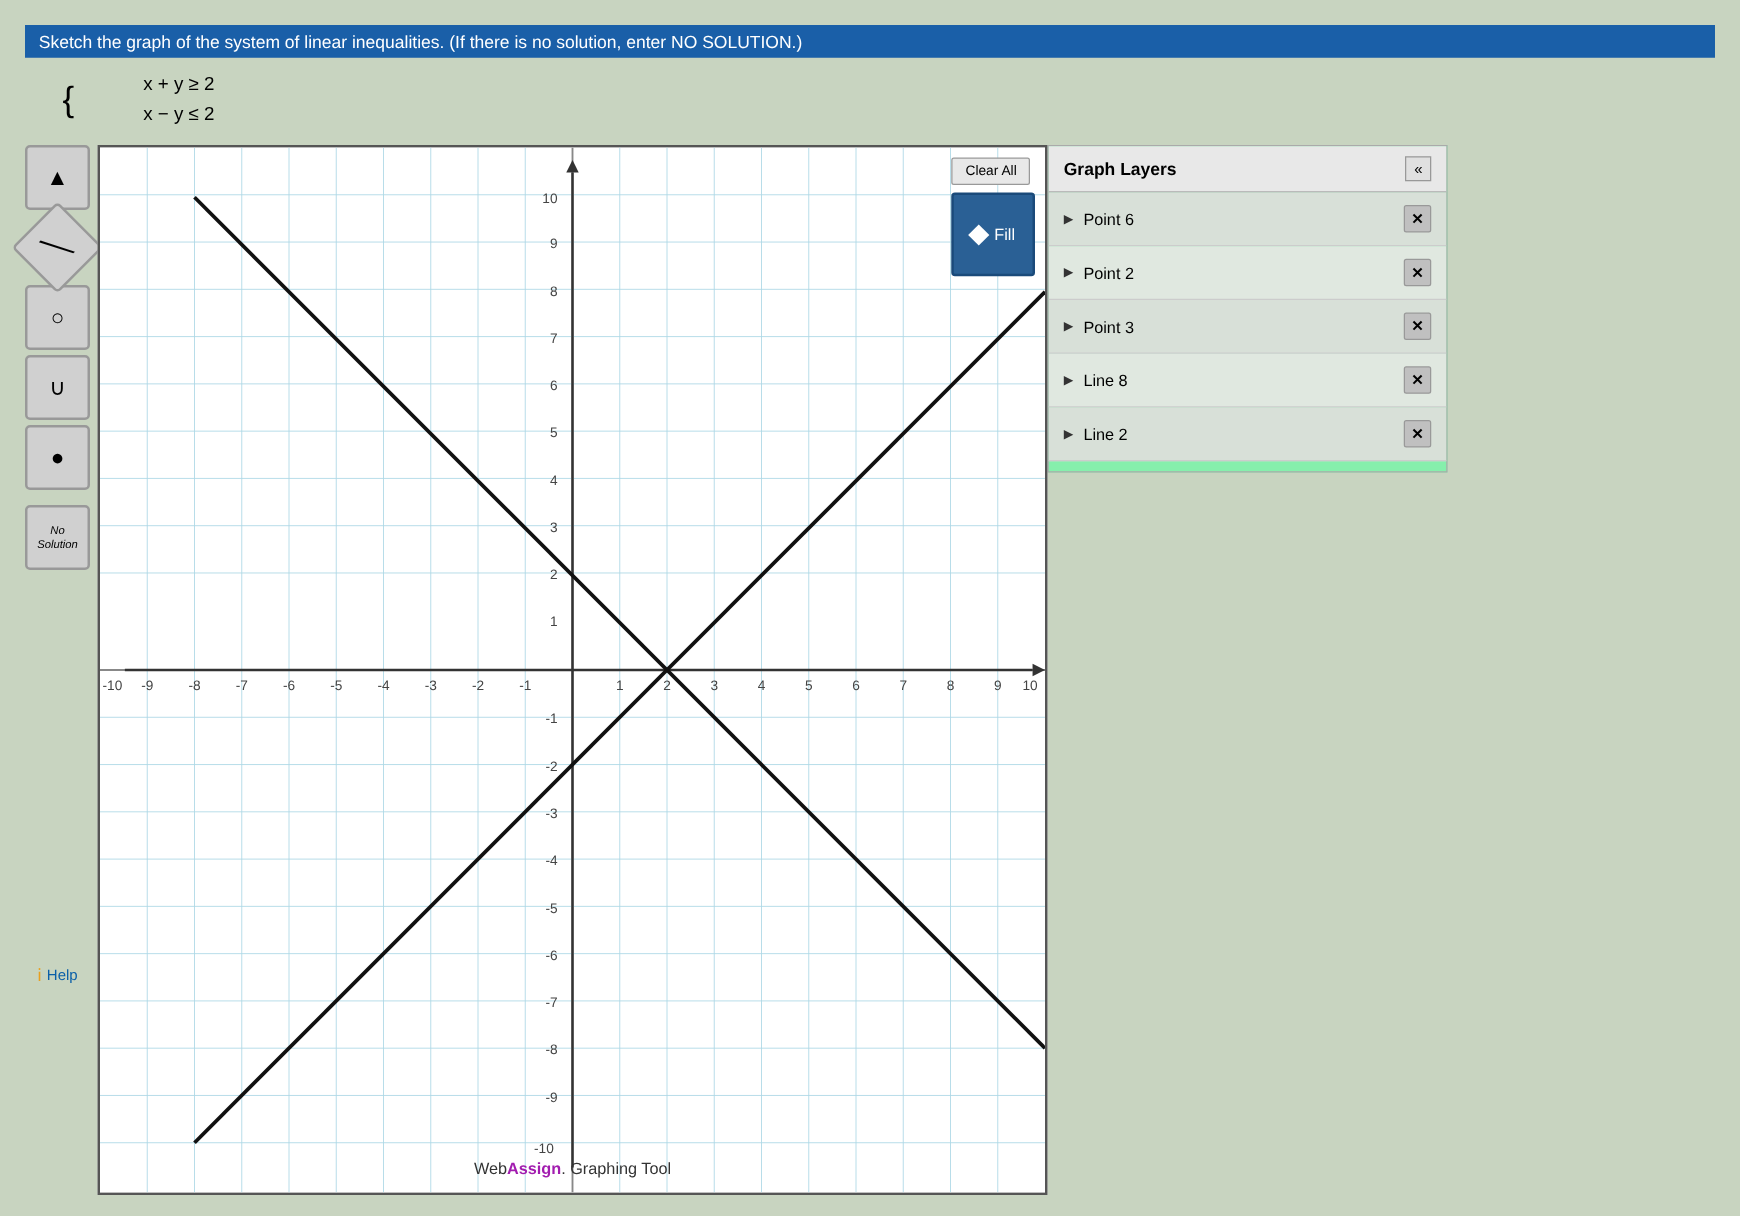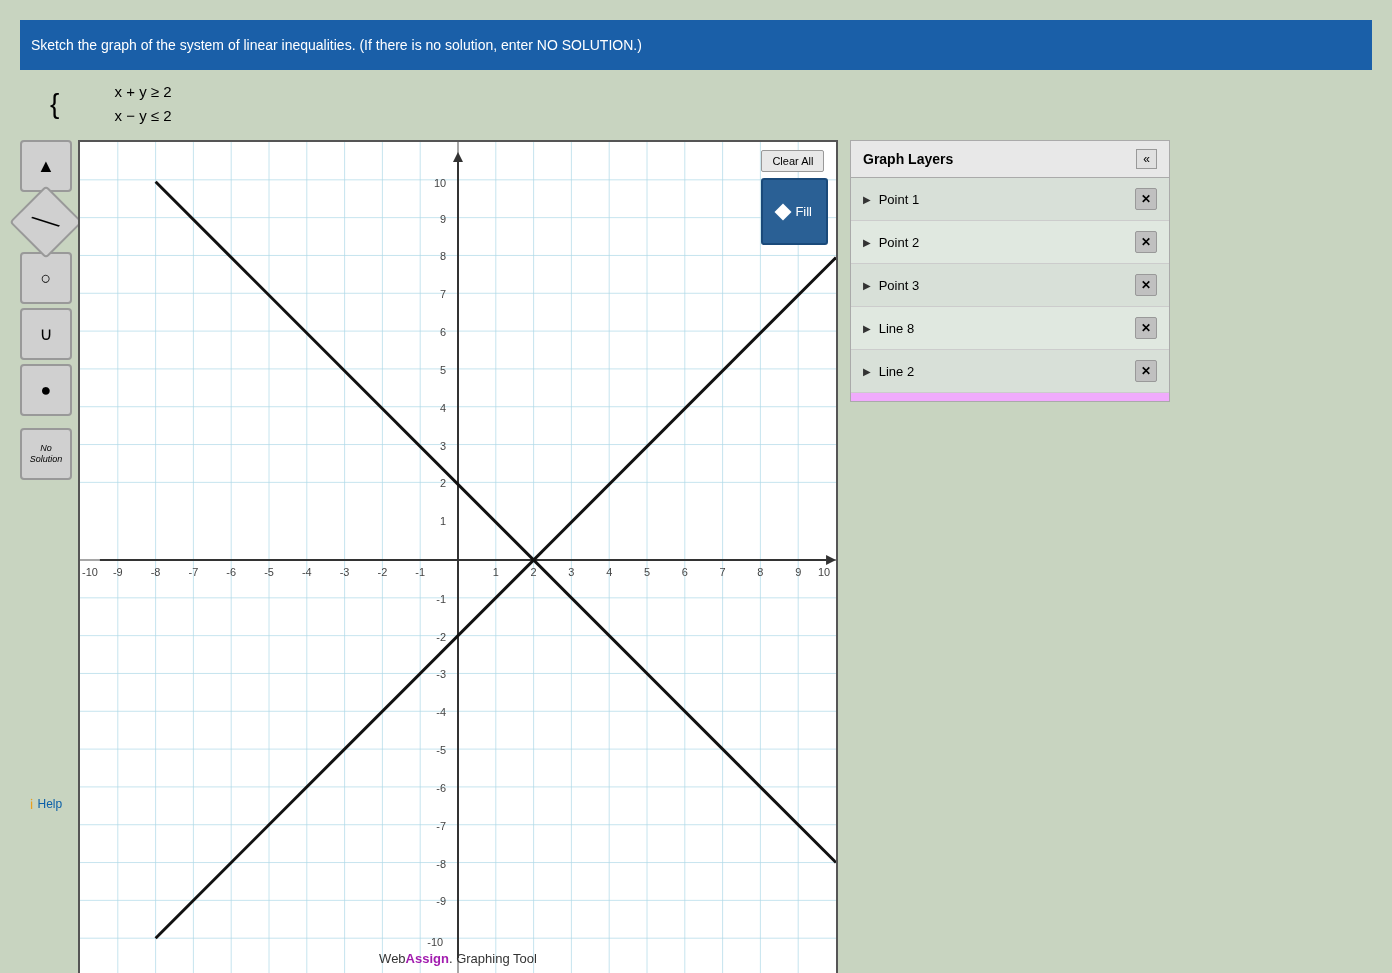--- a/index.html
+++ b/index.html
@@ -7,21 +7,21 @@
       background: #c8d4c0;
       font-family: Arial, sans-serif;
       font-size: 13px;
       width: 1392px;
       min-height: 973px;
       padding: 20px;
     }
     .problem-header {
       background: #1a5fa8;
       color: white;
-      padding: 16px 10px;
+      padding: 4px 10px;
       font-size: 14px;
       margin-bottom: 10px;
       border: 1px solid #1a5fa8;
     }
     .equations {
       margin: 8px 0 12px 30px;
       font-size: 15px;
       line-height: 1.6;
     }
     .equations .brace {
@@ -132,24 +132,24 @@
       left: 50%;
       transform: translateX(-50%);
       font-size: 13px;
       color: #333;
     }
     .webassign-label span.assign {
       color: #a21caf;
       font-weight: bold;
     }
     .layers-panel {
-      background: #f0abfc;
+      background: #86efac;
       border: 1px solid #aaa;
       width: 320px;
-      margin-left: 12px;
+      margin-left: 0;
       padding-bottom: 8px;
     }
     .layers-header {
       background: #e8e8e8;
       border-bottom: 1px solid #aaa;
       padding: 8px 12px;
       display: flex;
       align-items: center;
       justify-content: space-between;
       font-weight: bold;
@@ -368,21 +368,21 @@
 
   <div class="layers-panel">
     <div class="layers-header">
       <span>Graph Layers</span>
       <button class="collapse-btn">«</button>
     </div>
 
     <div class="layer-item">
       <div class="layer-left">
         <span class="layer-arrow">▶</span>
-        <span>Point 1</span>
+        <span>Point 6</span>
       </div>
       <div class="layer-delete">✕</div>
     </div>
 
     <div class="layer-item">
       <div class="layer-left">
         <span class="layer-arrow">▶</span>
         <span>Point 2</span>
       </div>
       <div class="layer-delete">✕</div>

